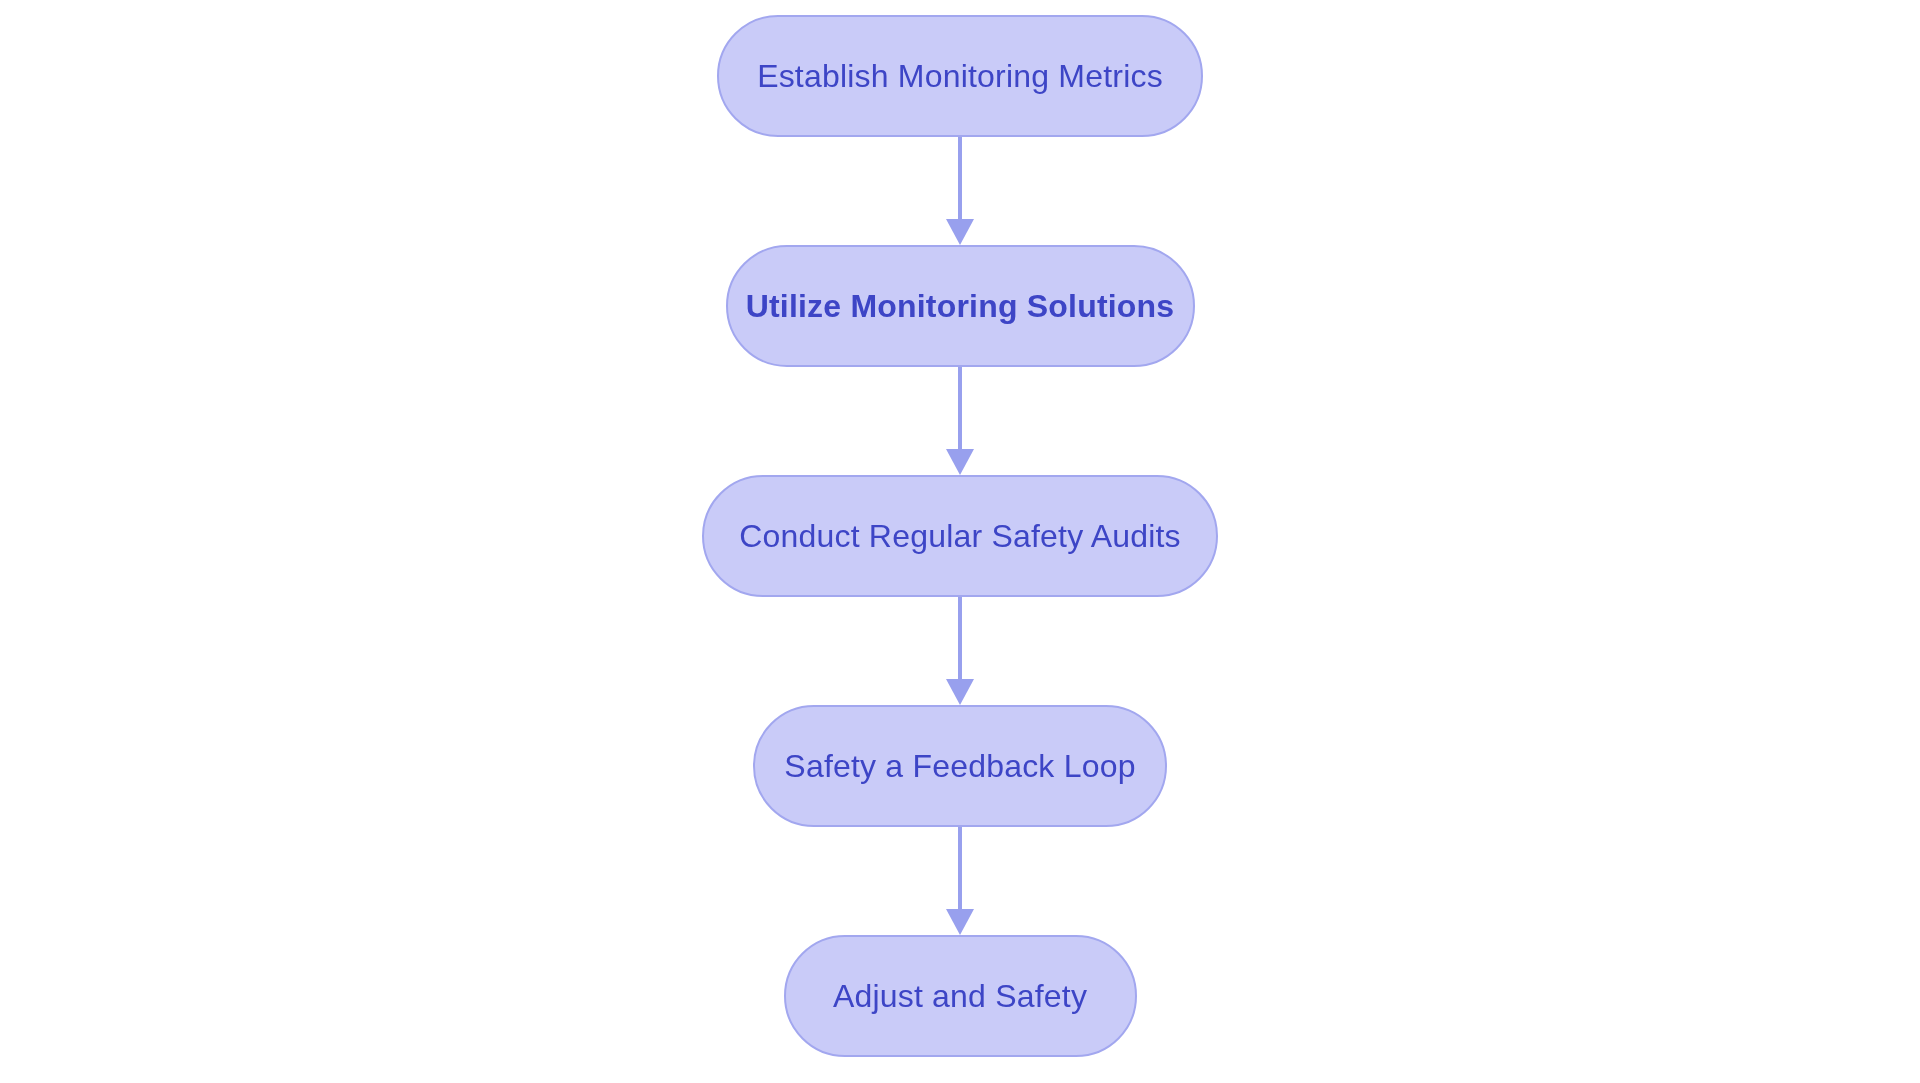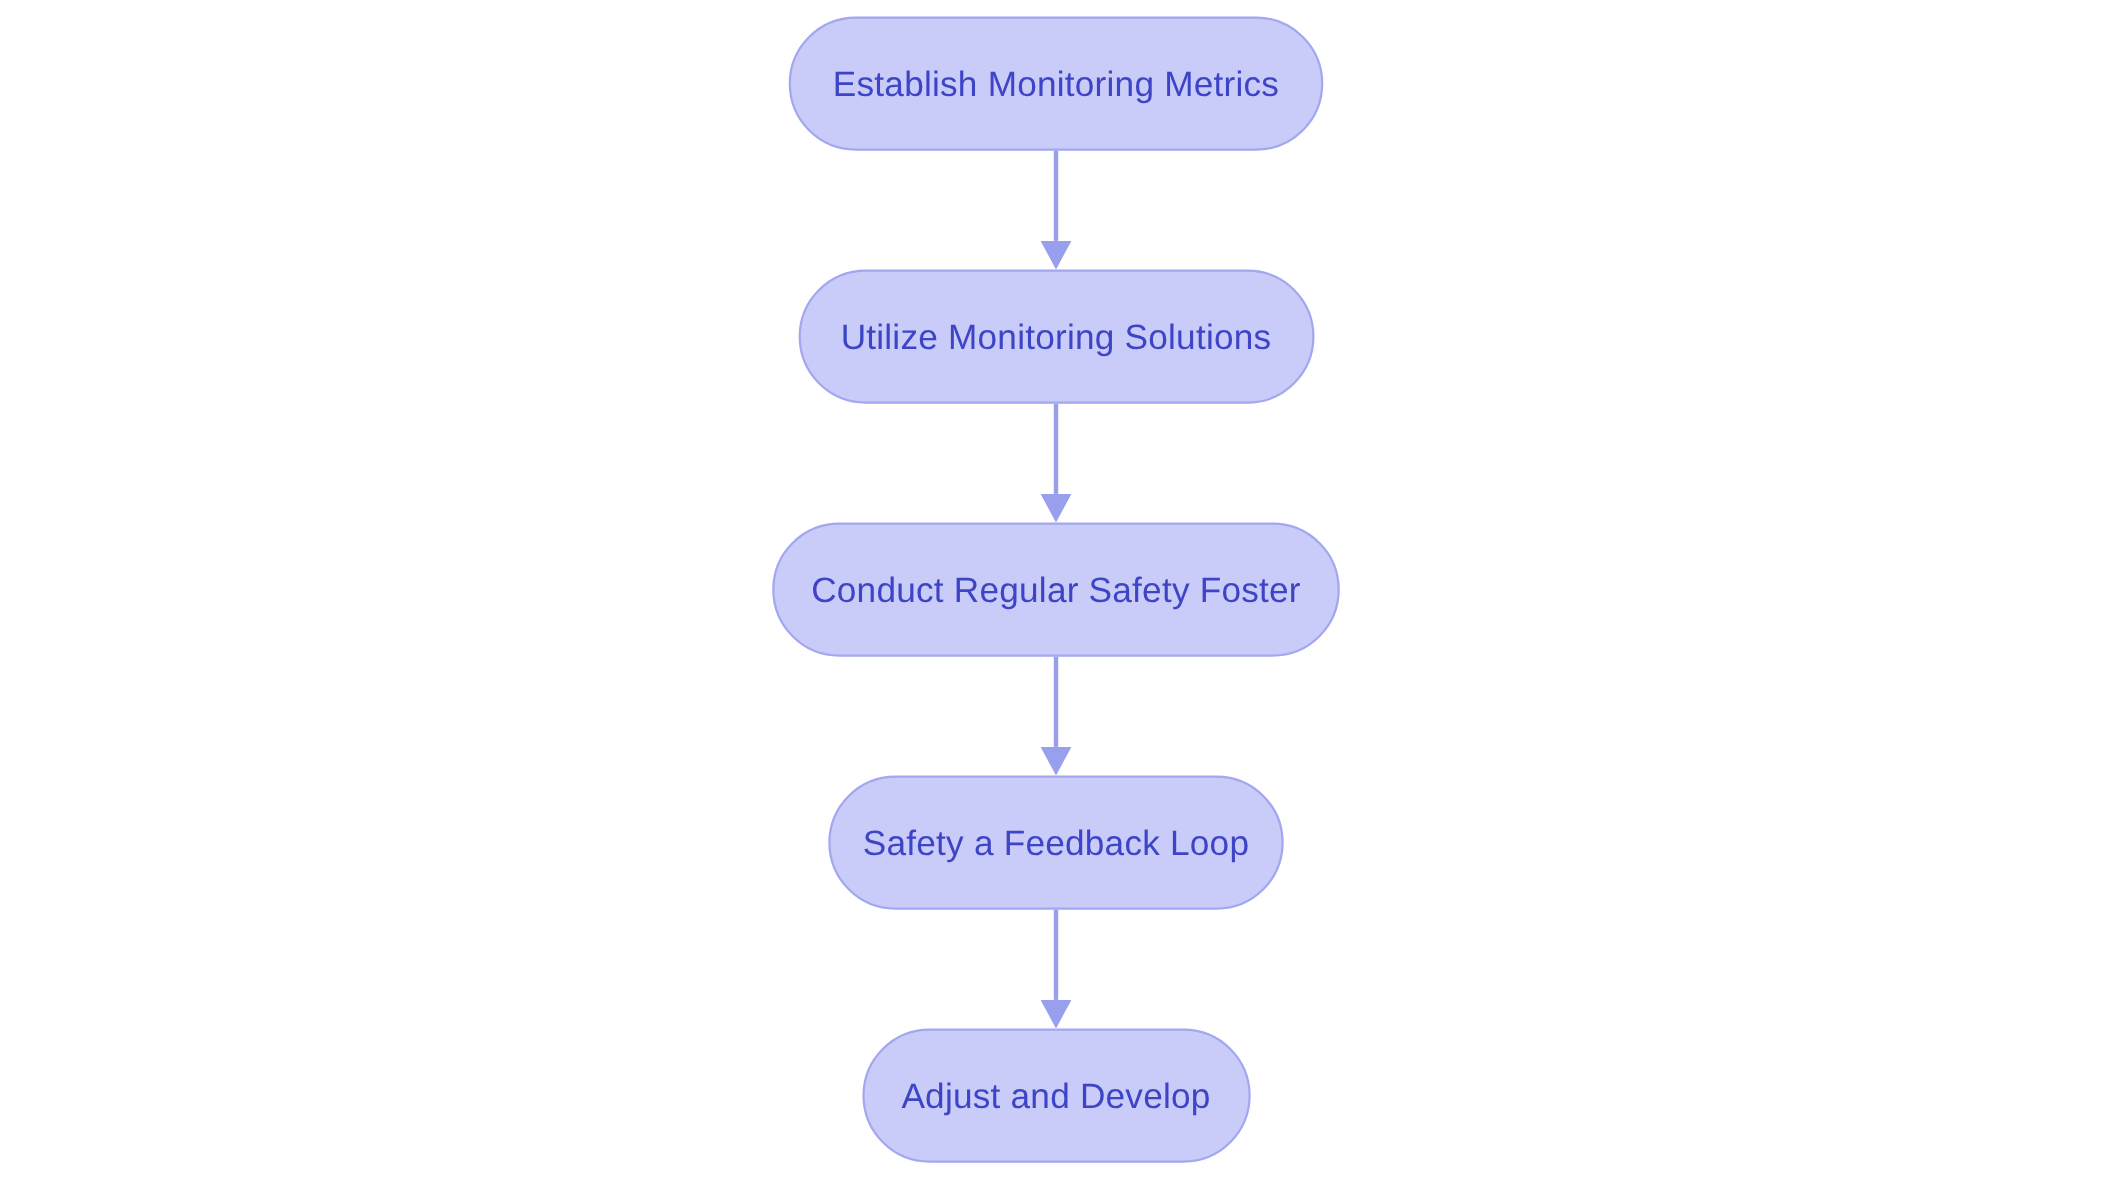--- a/index.html
+++ b/index.html
@@ -35,21 +35,21 @@
     background: var(--node-fill);
     border: 2px solid var(--node-border);
     border-radius: 61px;
     color: var(--node-text);
     font-size: 32px;
     letter-spacing: 0.2px;
     white-space: nowrap;
     text-align: center;
   }
   .n0 { width: 486px; }
-  .n1 { width: 469px; }
+  .n1 { width: 469px; font-weight: bold; }
   .n2 { width: 516px; }
   .n3 { width: 414px; }
   .n4 { width: 353px; }
   .connector {
     height: 108px;
     flex: 0 0 108px;
     width: 30px;
     display: flex;
     flex-direction: column;
     align-items: center;
@@ -85,34 +85,34 @@
   <div class="node n1">
     <span>Utilize Monitoring Solutions</span>
   </div>
 
   <div class="connector">
     <div class="line"></div>
     <div class="head"></div>
   </div>
 
   <div class="node n2">
-    <span>Conduct Regular Safety Foster</span>
+    <span>Conduct Regular Safety Audits</span>
   </div>
 
   <div class="connector">
     <div class="line"></div>
     <div class="head"></div>
   </div>
 
   <div class="node n3">
     <span>Safety a Feedback Loop</span>
   </div>
 
   <div class="connector">
     <div class="line"></div>
     <div class="head"></div>
   </div>
 
   <div class="node n4">
-    <span>Adjust and Develop</span>
+    <span>Adjust and Safety</span>
   </div>
 
 </div>
 
 </body></html>

